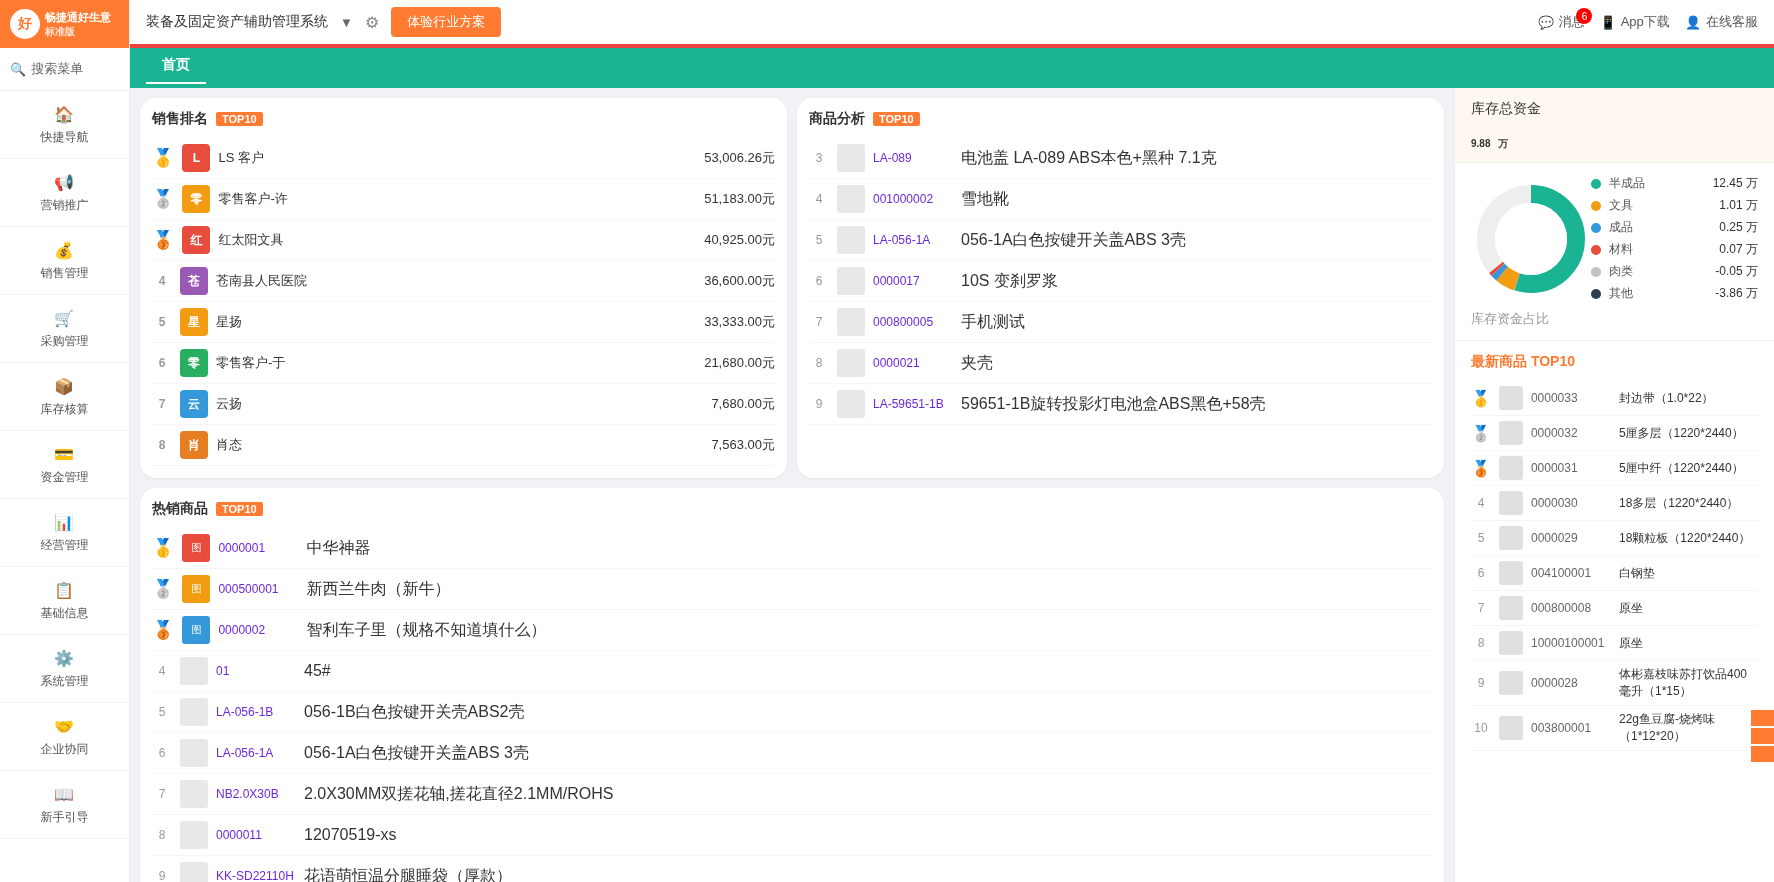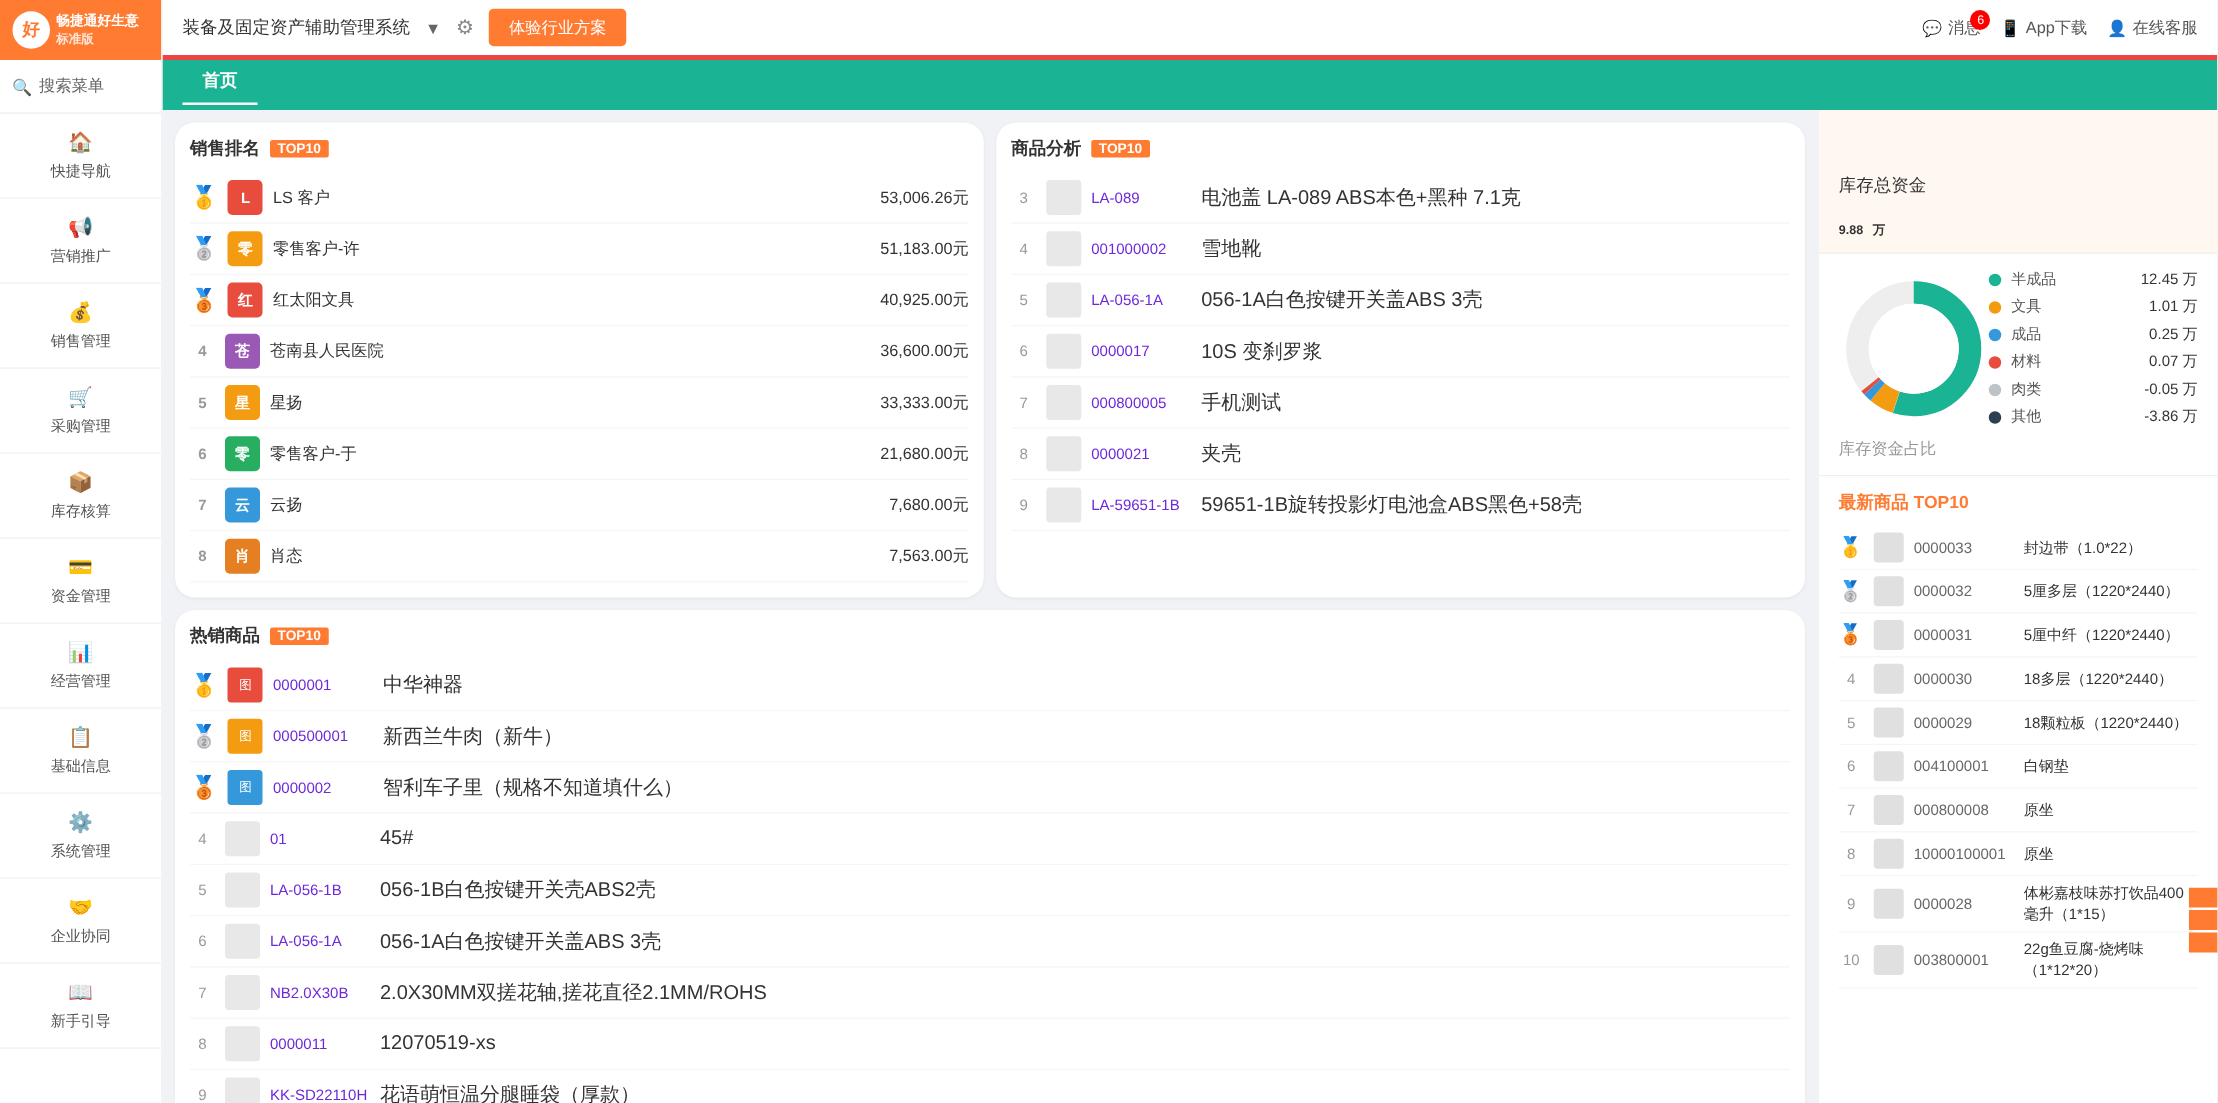--- a/index.html
+++ b/index.html
@@ -258,21 +258,21 @@
       background: #e8e8e8;
       border-radius: 3px;
     }
 
     
     .inventory-header {
       padding: 12px 16px 8px;
       background: #fff8f0;
       border-bottom: 1px solid #eee;
     }
-    .inventory-title { font-size: 14px; color: #333; margin-bottom: 4px; margin-top: 40px; }
+    .inventory-title { font-size: 14px; color: #333; margin-bottom: 4px; }
     .inventory-amount { font-size: 28px; font-weight: bold; color: #333; }
     .inventory-amount span { font-size: 10px; }
 
     .chart-section {
       padding: 12px 16px;
       border-bottom: 1px solid #eee;
     }
 
     
     .donut-container {

